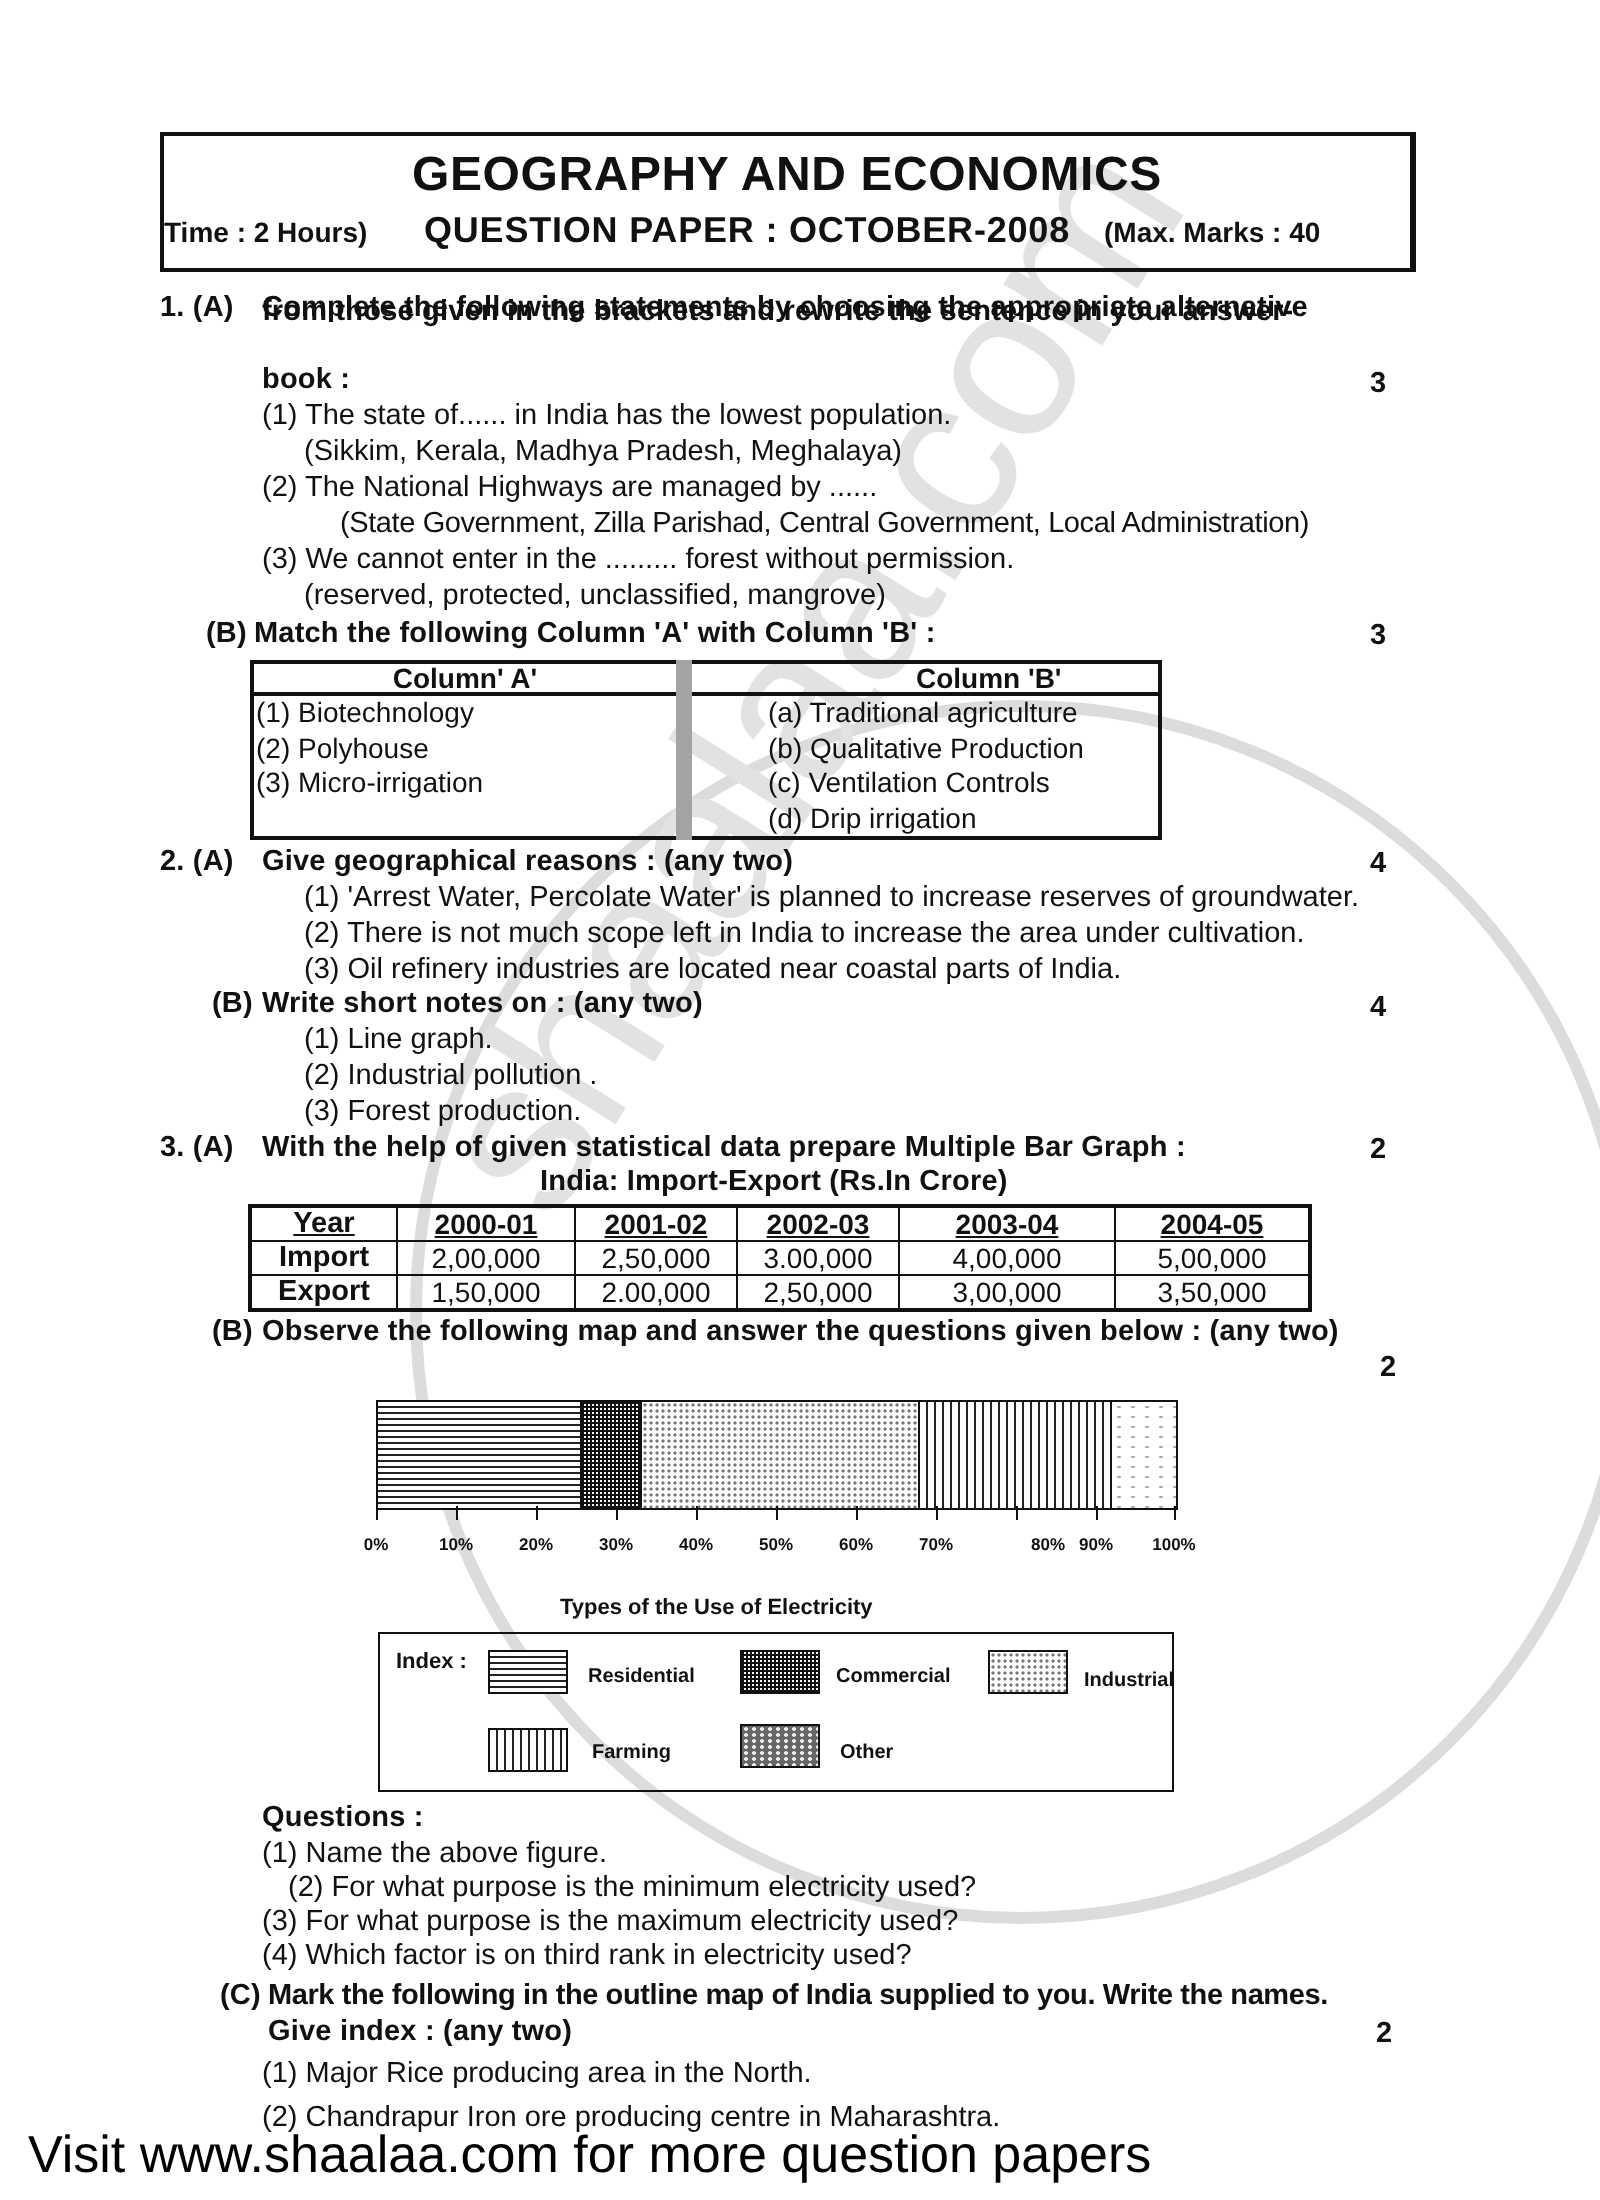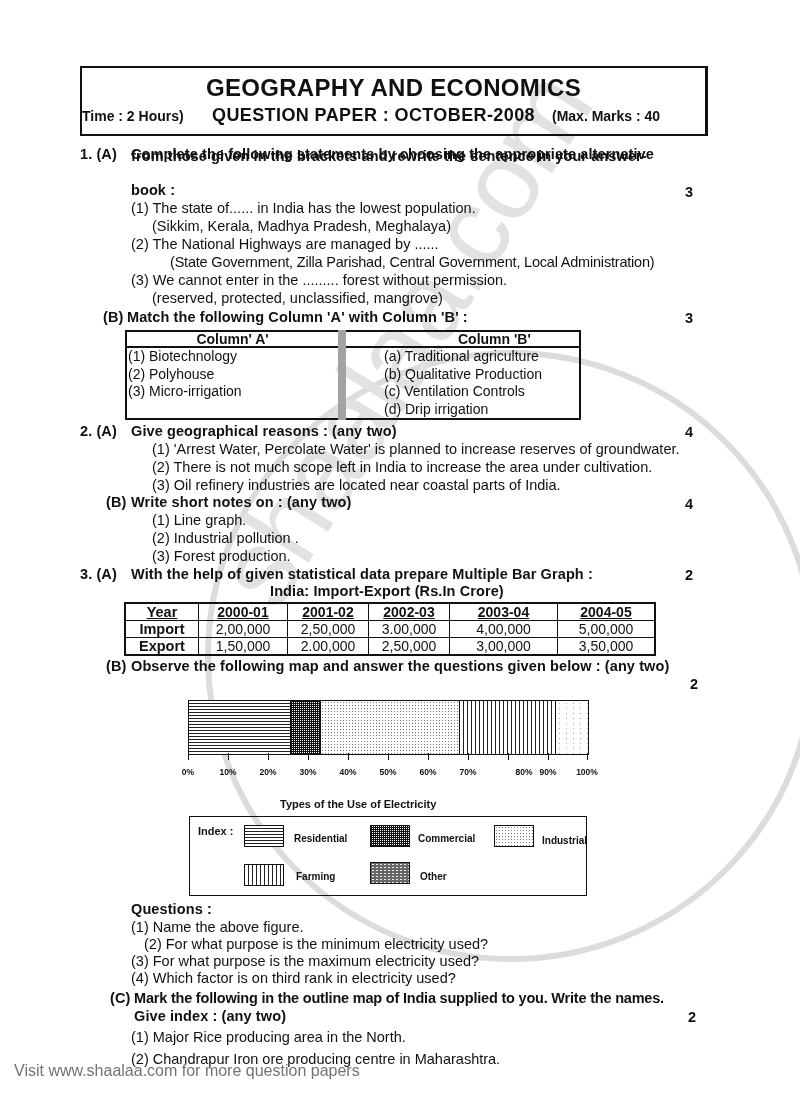--- a/index.html
+++ b/index.html
@@ -43,21 +43,21 @@
   .p-oth-leg { background-color:#666; background-image:radial-gradient(#eee 1px, transparent 1.3px); background-size:4px 3px; }
 
   .axis { position:absolute; left:188px; top:753px; width:400px; height:16px; }
   .tick { position:absolute; top:0; width:1px; height:7px; background:#111; }
   .tlabel { position:absolute; top:14px; font-size:8.5px; font-weight:bold; transform:translateX(-50%); }
 
   .legend { position:absolute; left:189px; top:816px; width:396px; height:78px; border:1.5px solid #111; }
   .sw { position:absolute; width:38px; height:20px; border:1px solid #111; }
   .lt { position:absolute; font-size:10px; font-weight:bold; }
 
-  .footer { position:absolute; left:14px; top:1062px; font-size:16px; color:#737373; }
+  .footer { position:absolute; left:14px; top:1062px; font-size:26px; color:#000000; }
 </style>
 </head>
 <body>
 
 <div class="wm-circle"></div>
 <div class="wm-text">shaalaa.com</div>
 
 <div class="hdr">
   <div class="hdr-title">GEOGRAPHY AND ECONOMICS</div>
   <div class="hdr-time">Time : 2 Hours)</div>

